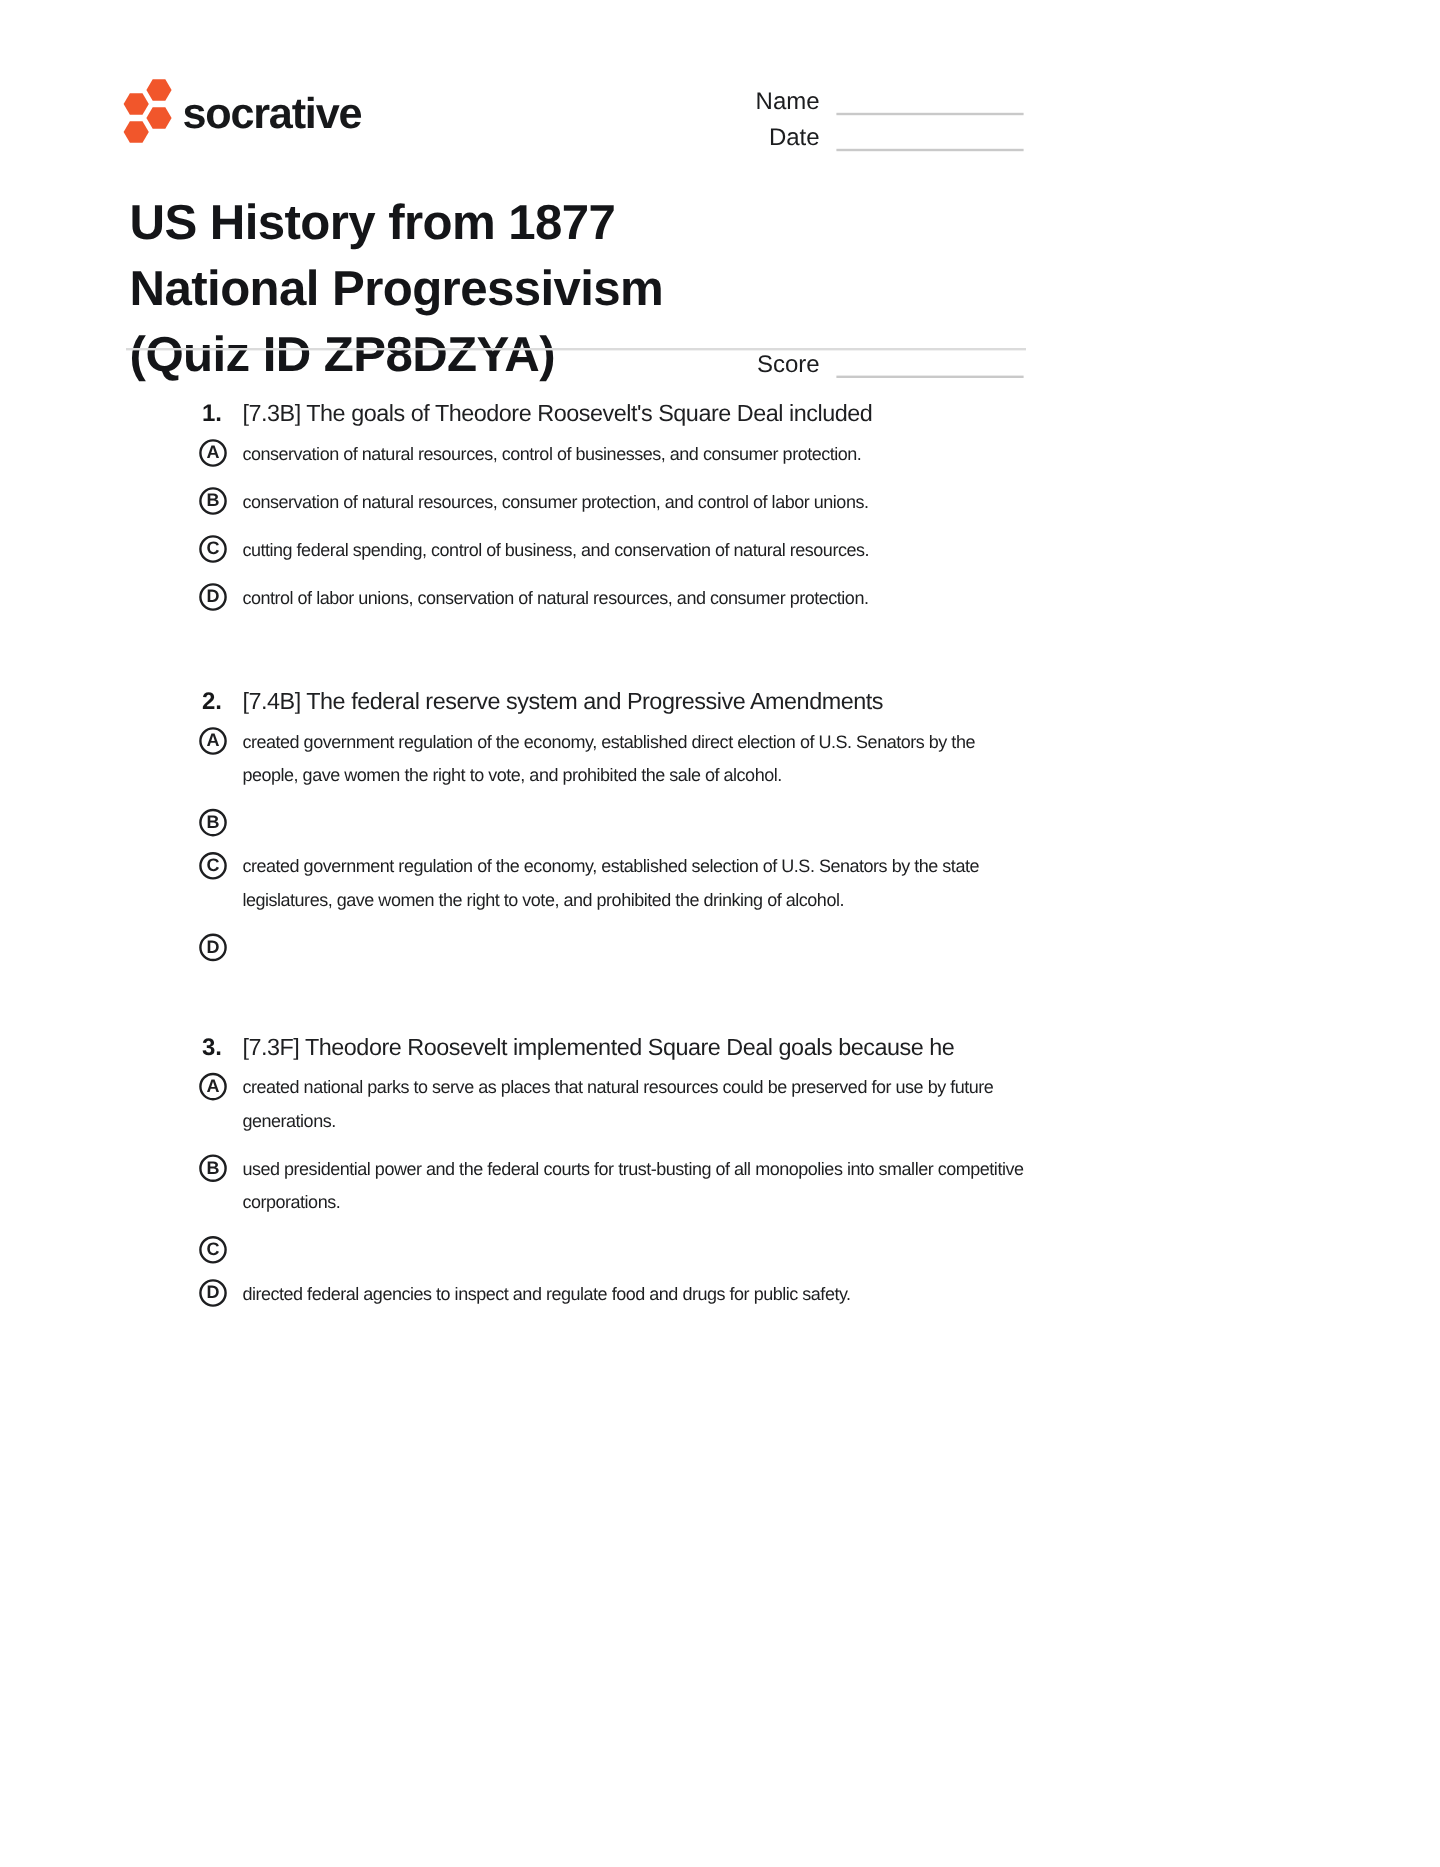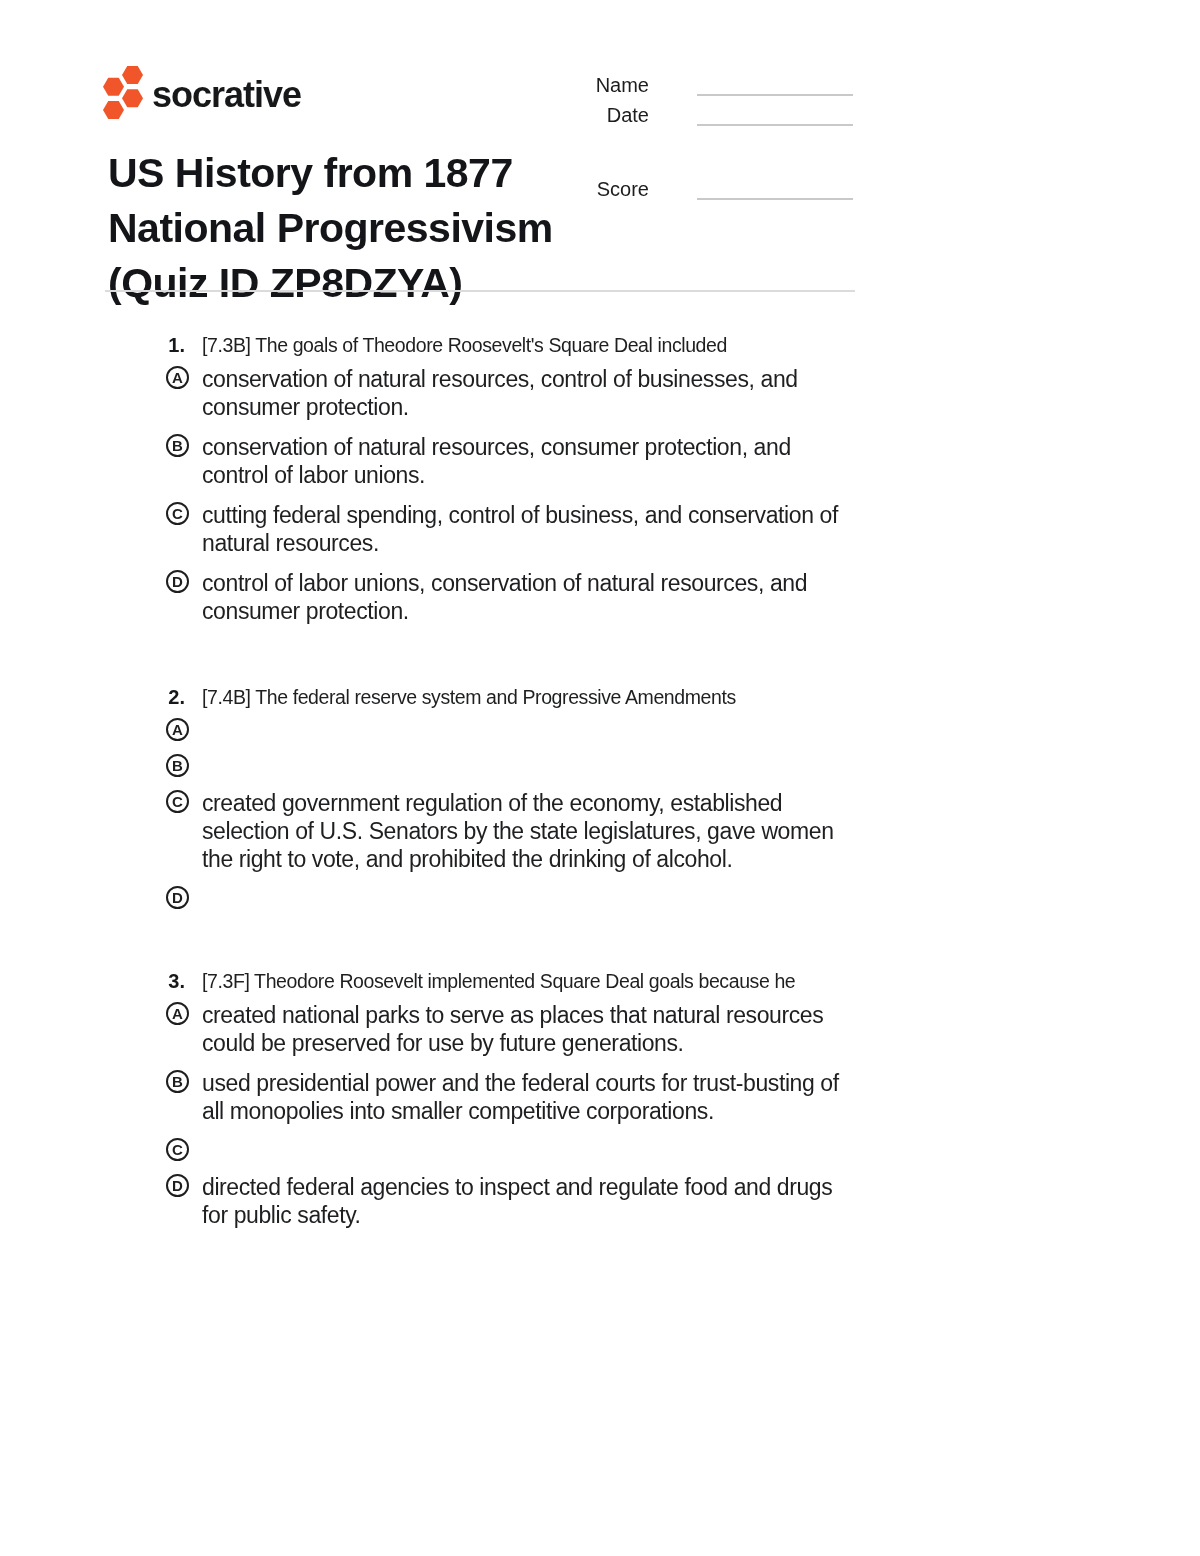--- a/index.html
+++ b/index.html
@@ -27,43 +27,42 @@
   .fields {
     position: absolute;
     top: 74px;
     right: 107px;
   }
   .field-row {
     display: flex;
     align-items: flex-end;
     justify-content: flex-end;
     margin-bottom: 8px;
-    gap: 34px;
   }
   .field-label {
     font-size: 20px;
     line-height: 22px;
     color: #1c1d1f;
   }
   .field-line {
     width: 156px;
     height: 20px;
     border-bottom: 2px solid #c9c9c9;
     margin-left: 14px;
   }
 
   
   .title-row {
     position: absolute;
-    top: 146px;
+    top: 158px;
     left: 108px;
     right: 107px;
     display: flex;
     justify-content: space-between;
-    align-items: flex-start;
+    align-items: flex-end;
   }
   h1.quiz-title {
     margin: 0;
     max-width: 800px;
     font-size: 41px;
     line-height: 55px;
     font-weight: 700;
     letter-spacing: -0.5px;
     color: #141518;
   }
@@ -125,21 +124,21 @@
     align-items: center;
     justify-content: center;
     font-size: 15px;
     font-weight: 700;
     line-height: 1;
     color: #1d1e20;
   }
   .opt-text {
     margin: 0;
     max-width: 860px;
-    font-size: 23px;
+    font-size: 15px;
     line-height: 28px;
     letter-spacing: -0.4px;
     color: #1e1f21;
   }
 </style>
 </head>
 <body>
 
 <div class="page">
 
@@ -217,20 +216,21 @@
       <div class="q-row q-head">
         <div class="q-marker">
             <span class="q-num">2.</span>
           </div>
         <p class="q-prompt">[7.4B] The federal reserve system and Progressive Amendments</p>
       </div>
       <div class="q-row option">
         <div class="q-marker">
             <span class="bubble">A</span>
           </div>
+        <p class="opt-text">created government regulation of the economy, established direct election of U.S. Senators by the people, gave women the right to vote, and prohibited the sale of alcohol.</p>
       </div>
       <div class="q-row option">
         <div class="q-marker">
             <span class="bubble">B</span>
           </div>
       </div>
       <div class="q-row option">
         <div class="q-marker">
             <span class="bubble">C</span>
           </div>

